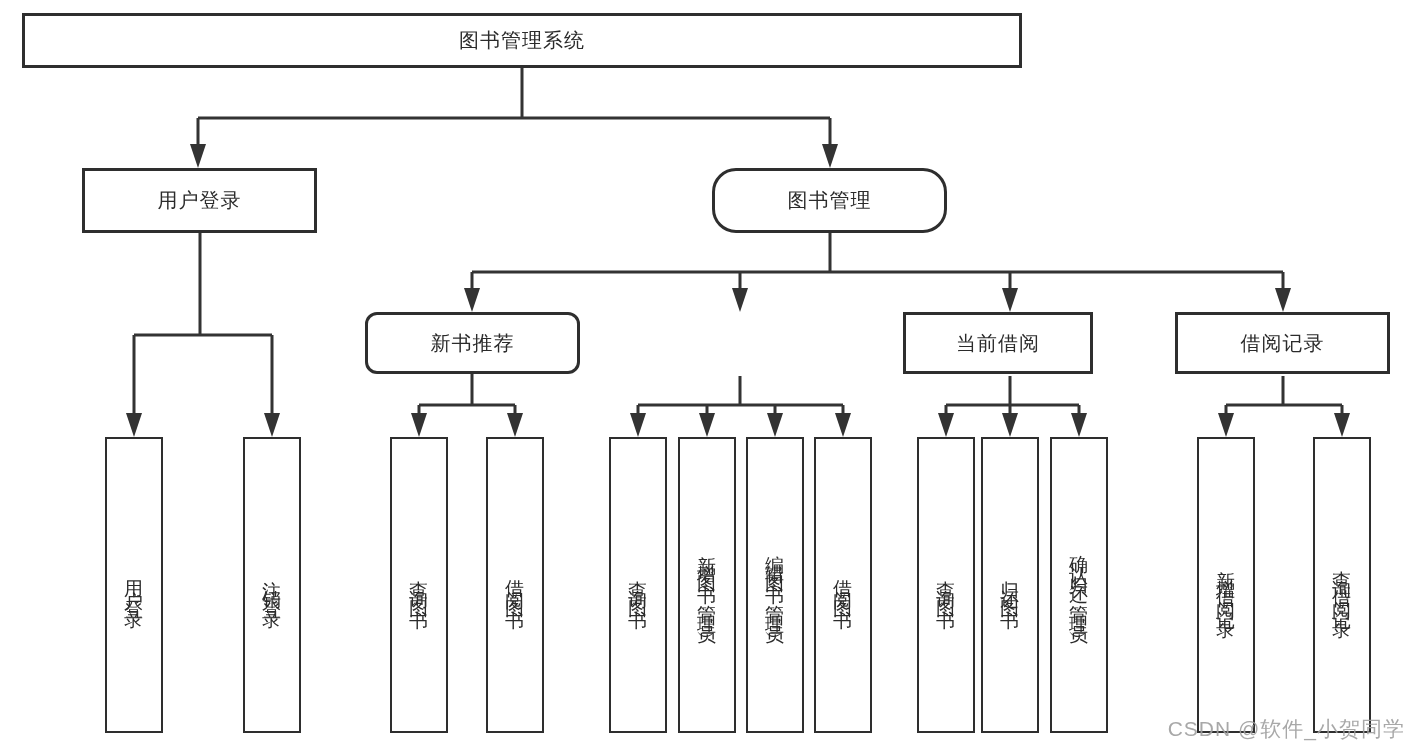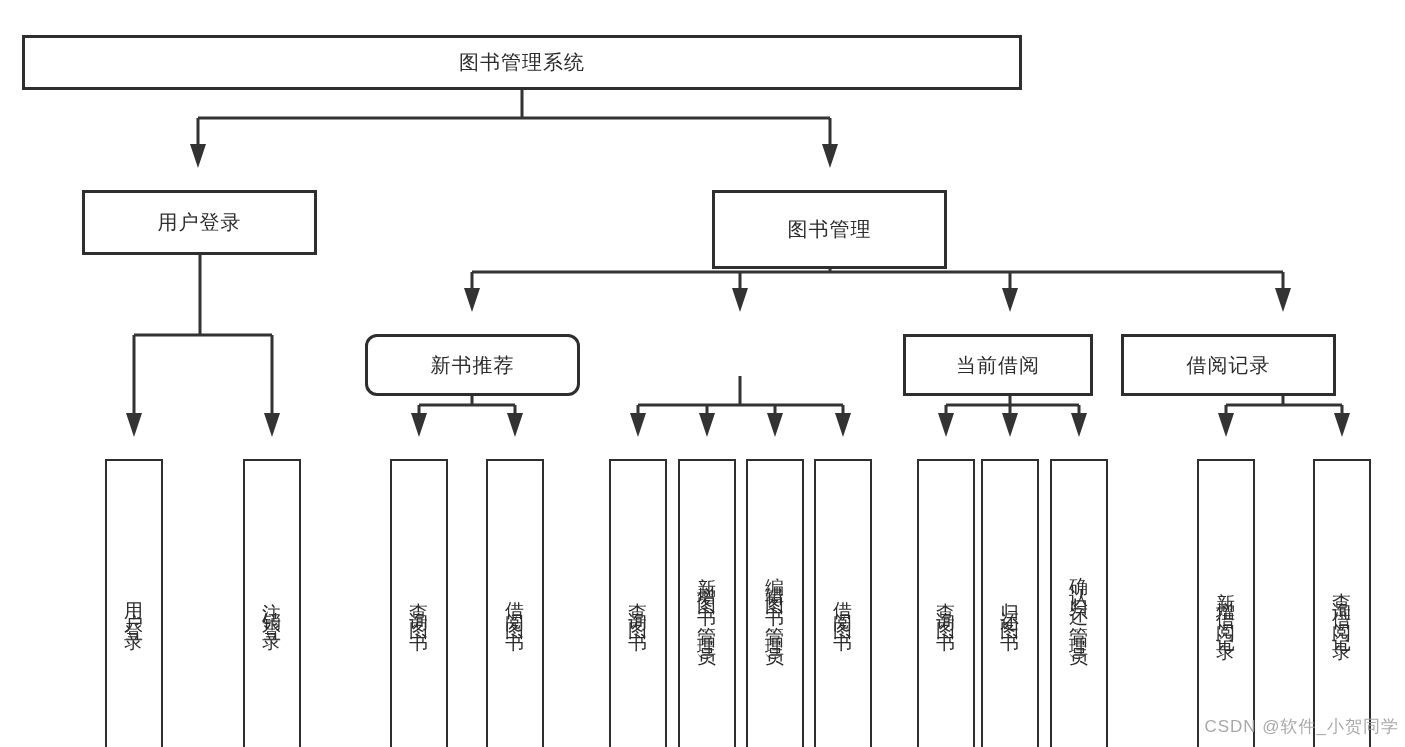--- a/index.html
+++ b/index.html
@@ -20,38 +20,37 @@
   }
   .node {
     position: absolute;
     box-sizing: border-box;
     background: #ffffff;
     border: 3px solid #2e2e2e;
     display: flex;
     align-items: center;
     justify-content: center;
     z-index: 2;
-    margin-top: 22px;
   }
   .node.horiz { font-size: 20px; letter-spacing: 1px; }
   .node.leaf  { border-width: 2px; }
   .vtext {
     writing-mode: vertical-rl;
     text-orientation: mixed;
     font-size: 19px;
     letter-spacing: 10px;
     line-height: 1;
     white-space: nowrap;
   }
   .watermark {
     position: absolute;
     top: 715px;
-    right: 6px;
+    right: 0;
     z-index: 3;
-    font-size: 17px;
+    font-size: 21px;
     color: rgba(158, 158, 158, 0.9);
     letter-spacing: 1px;
     white-space: nowrap;
   }
 </style>
 </head>
 <body>
 
 <div class="stage">
 
@@ -95,31 +94,31 @@
     </g>
   </svg>
 
   <div class="node horiz" style="left:22px; top:13px; width:1000px; height:55px;">
     <span>图书管理系统</span>
   </div>
 
   <div class="node horiz" style="left:82px; top:168px; width:235px; height:65px;">
     <span>用户登录</span>
   </div>
-  <div class="node horiz" style="left:712px; top:168px; width:235px; height:79px;">
+  <div class="node horiz" style="left:712px; top:168px; width:235px; height:65px;border-radius:24px;">
     <span>图书管理</span>
   </div>
 
   <div class="node horiz" style="left:365px; top:312px; width:215px; height:62px;border-radius:12px;">
     <span>新书推荐</span>
   </div>
   <div class="node horiz" style="left:903px; top:312px; width:190px; height:62px;">
     <span>当前借阅</span>
   </div>
-  <div class="node horiz" style="left:1121px; top:312px; width:215px; height:62px;">
+  <div class="node horiz" style="left:1175px; top:312px; width:215px; height:62px;">
     <span>借阅记录</span>
   </div>
 
   <div class="node leaf" style="left:105px; top:437px; width:58px; height:296px;">
     <span class="vtext">用户登录</span>
   </div>
   <div class="node leaf" style="left:243px; top:437px; width:58px; height:296px;">
     <span class="vtext">注销登录</span>
   </div>
 

